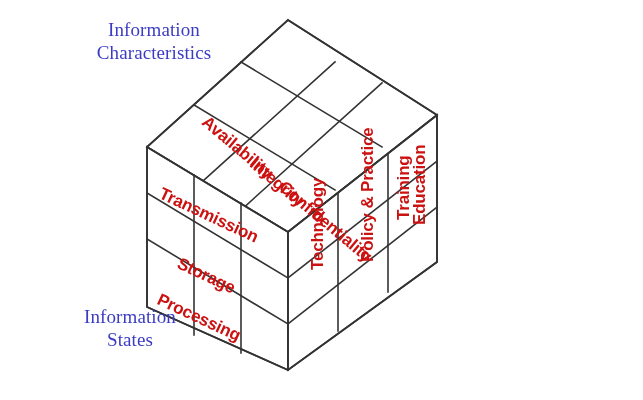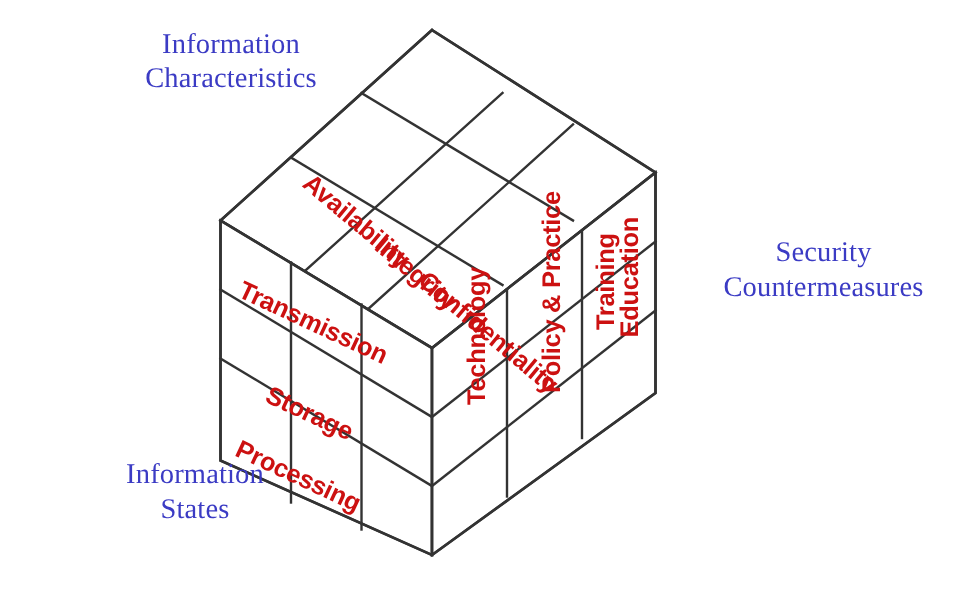--- a/index.html
+++ b/index.html
@@ -109,18 +109,16 @@
   <div class="face-label lbl-left" style="left:178px; top:253px;">Storage</div>
   <div class="face-label lbl-left" style="left:158px; top:289px;">Processing</div>
 
   <div class="face-label lbl-right" style="left:318px; top:260px;">Technology</div>
   <div class="face-label lbl-right" style="left:368px; top:252px;">Policy &amp; Practice</div>
   <div class="face-label lbl-right" style="left:404px; top:210px;">Training</div>
   <div class="face-label lbl-right" style="left:420px; top:215px;">Education</div>
 
   <div class="axis-label" id="label-information-characteristics">Information
 Characteristics</div>
-  <div class="axis-label" id="label-security-countermeasures">Security
-Countermeasures</div>
   <div class="axis-label" id="label-information-states">Information
 States</div>
 
 </div>
 
 </body></html>

